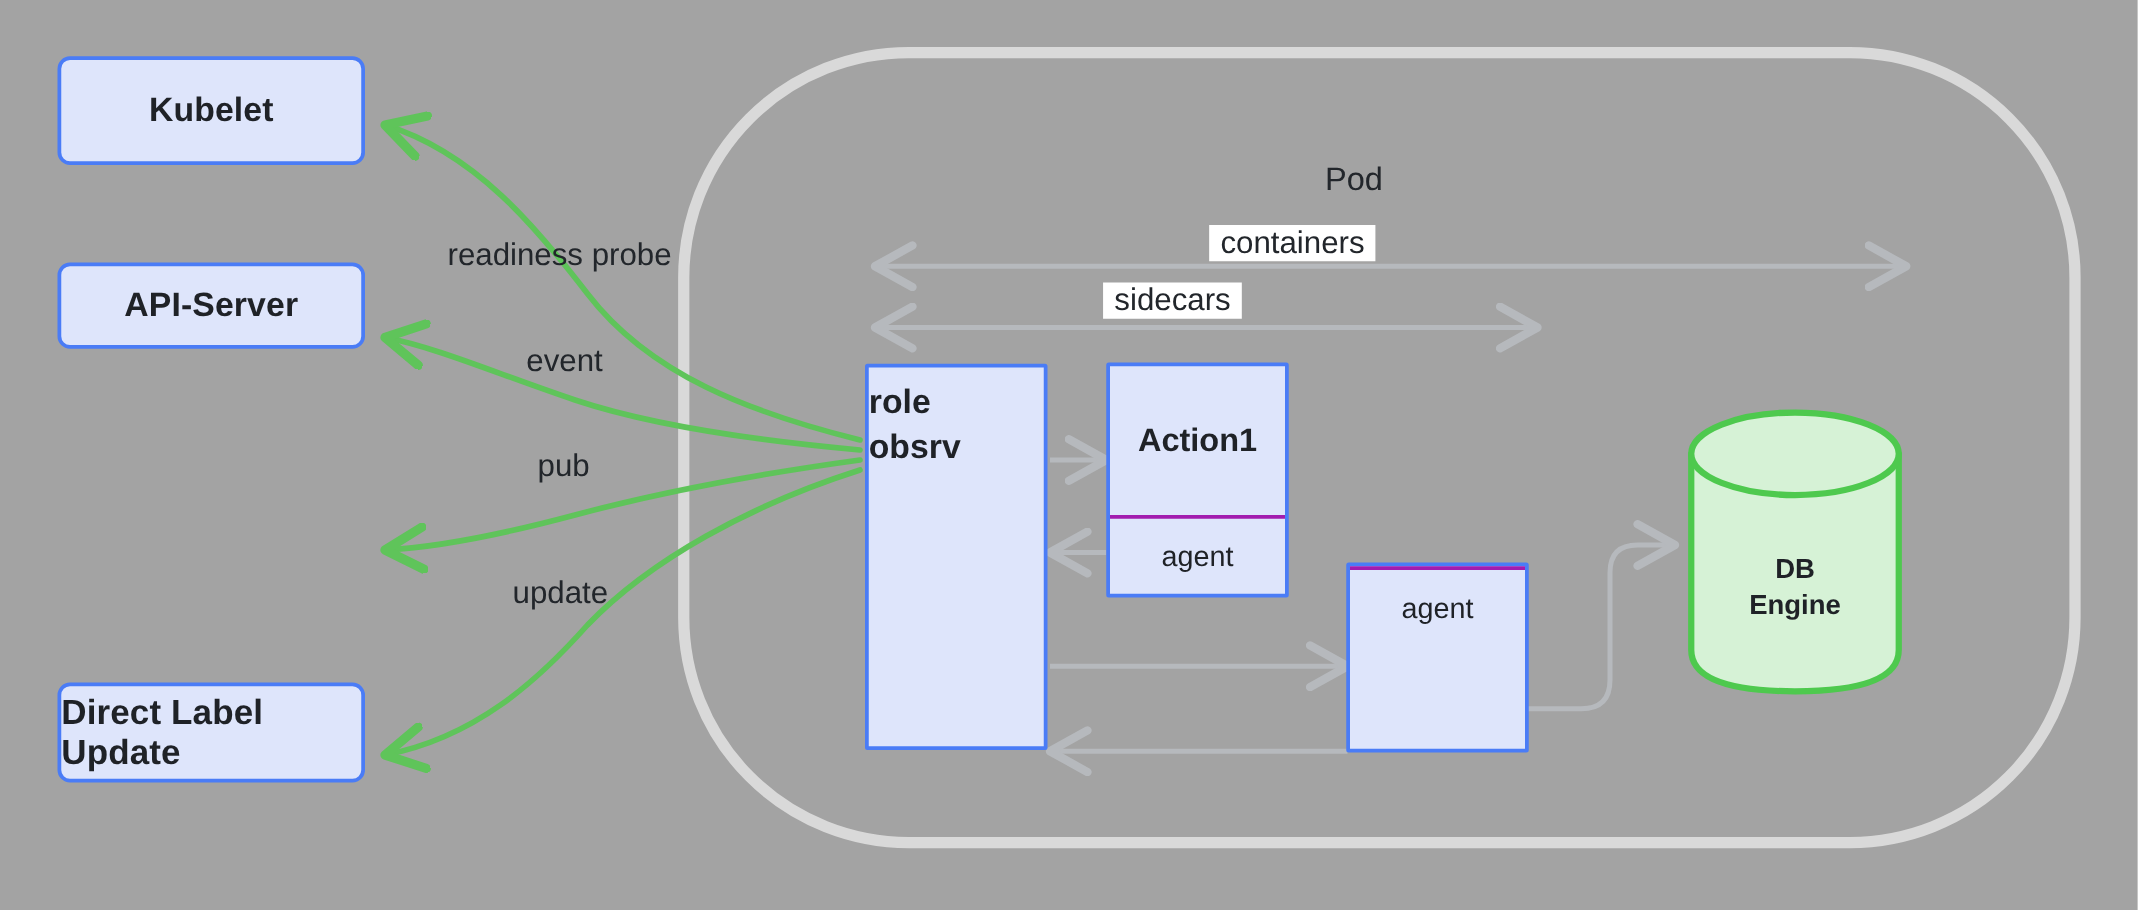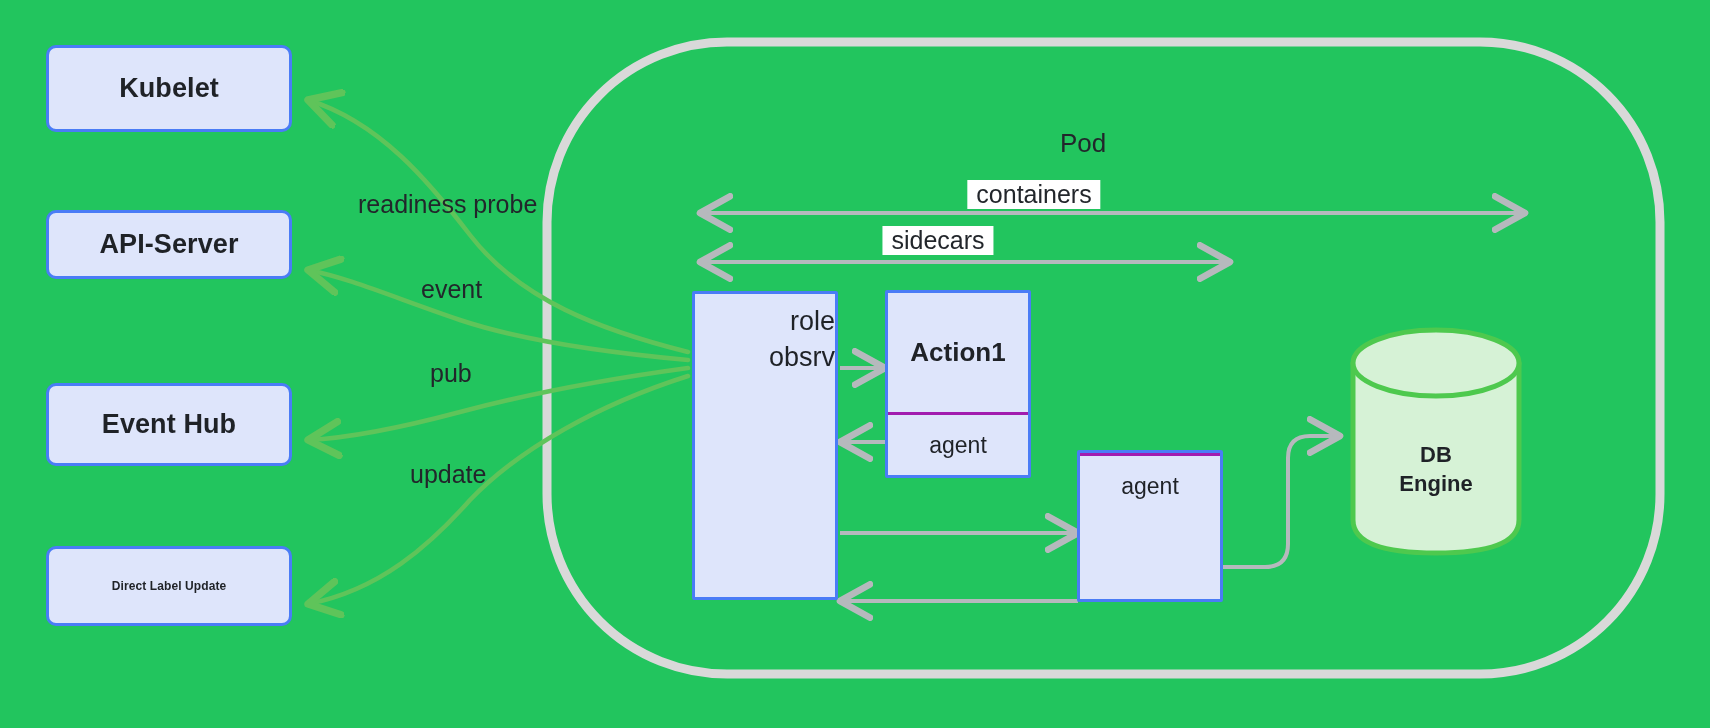--- a/index.html
+++ b/index.html
@@ -10,21 +10,21 @@
   body {
     width: 1710px;
     height: 728px;
     font-family: "Liberation Sans", sans-serif;
     overflow: hidden;
   }
   #canvas {
     position: relative;
     width: 1710px;
     height: 728px;
-    background: #22c55e;
+    background: #a3a3a3;
   }
   svg.layer {
     position: absolute;
     left: 0;
     top: 0;
     width: 1710px;
     height: 728px;
     pointer-events: none;
   }
   svg.layer * { pointer-events: auto; }
@@ -35,21 +35,21 @@
     background: #dee5fb;
     border: 3px solid #4a7cf6;
     border-radius: 10px;
     display: flex;
     align-items: center;
     justify-content: center;
     color: #1f2227;
     font-weight: bold;
   }
   .node-box.left-node { font-size: 27px; letter-spacing: 0.1px; }
-  .node-box.left-node.small { font-size: 12px; }
+  .node-box.left-node.small { font-size: 28px; }
 
   .sq-box {
     position: absolute;
     box-sizing: border-box;
     background: #dee5fb;
     border: 3px solid #4a7cf6;
     border-radius: 2px;
     display: flex;
     flex-direction: column;
   }
@@ -73,22 +73,22 @@
     color: #1f2227;
     height: 60px;
   }
   #role-obsrv {
     align-items: flex-start;
     justify-content: flex-start;
     padding-top: 10px;
   }
   #role-obsrv .rolelabel {
     width: 100%;
-    text-align: right;
-    font-weight: normal;
+    text-align: left;
+    font-weight: bold;
     font-size: 27px;
     line-height: 1.32;
     color: #1f2227;
   }
 
   .lbl {
     position: absolute;
     color: #22262b;
     font-size: 25px;
     white-space: nowrap;
@@ -164,23 +164,20 @@
   </svg>
 
   <div class="node-box left-node" id="kubelet" style="left:46px; top:45px; width:246px; height:87px;">
     <span>Kubelet</span>
   </div>
 
   <div class="node-box left-node" id="api-server" style="left:46px; top:210px; width:246px; height:69px;">
     <span>API-Server</span>
   </div>
 
-  <div class="node-box left-node" id="event-hub" style="left:46px; top:383px; width:246px; height:83px;">
-    <span>Event Hub</span>
-  </div>
 
   <div class="node-box left-node small" id="direct-label-update" style="left:46px; top:546px; width:246px; height:80px;">
     <span>Direct Label Update</span>
   </div>
 
   <div class="lbl edge-label" style="left:358px; top:190px;">readiness probe</div>
   <div class="lbl edge-label" style="left:421px; top:275px;">event</div>
   <div class="lbl edge-label" style="left:430px; top:359px;">pub</div>
   <div class="lbl edge-label" style="left:410px; top:460px;">update</div>
 

